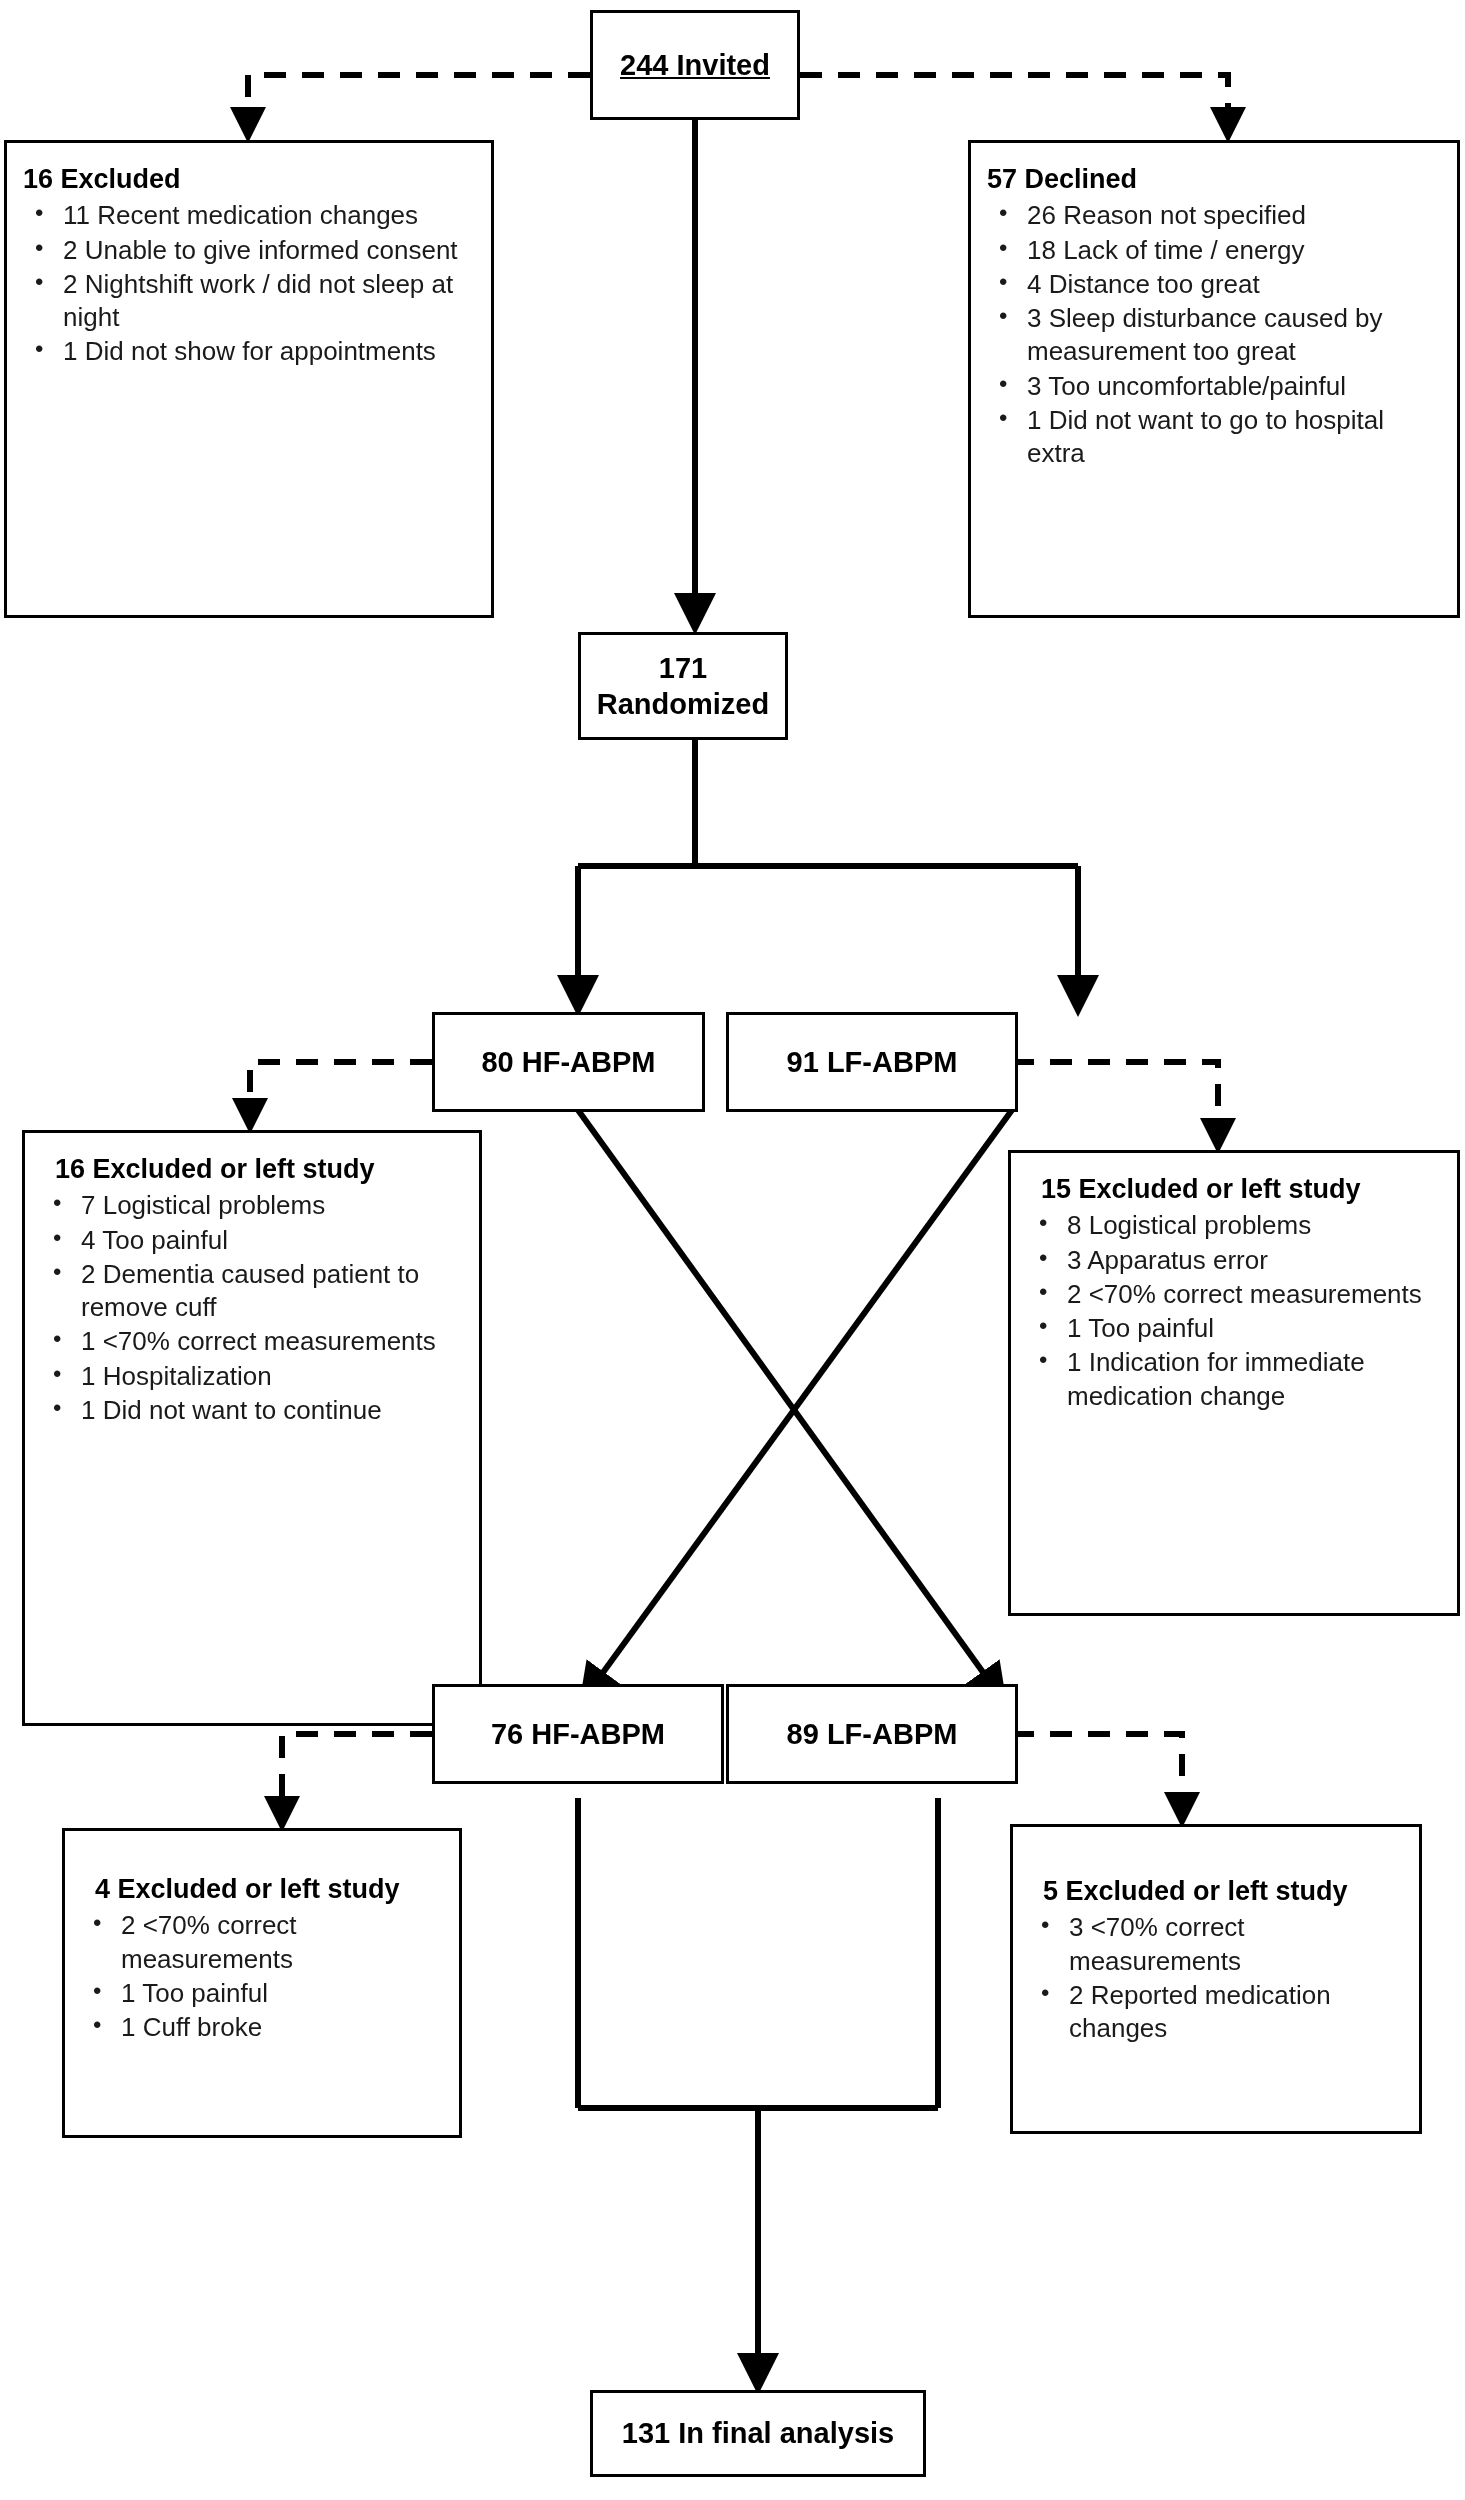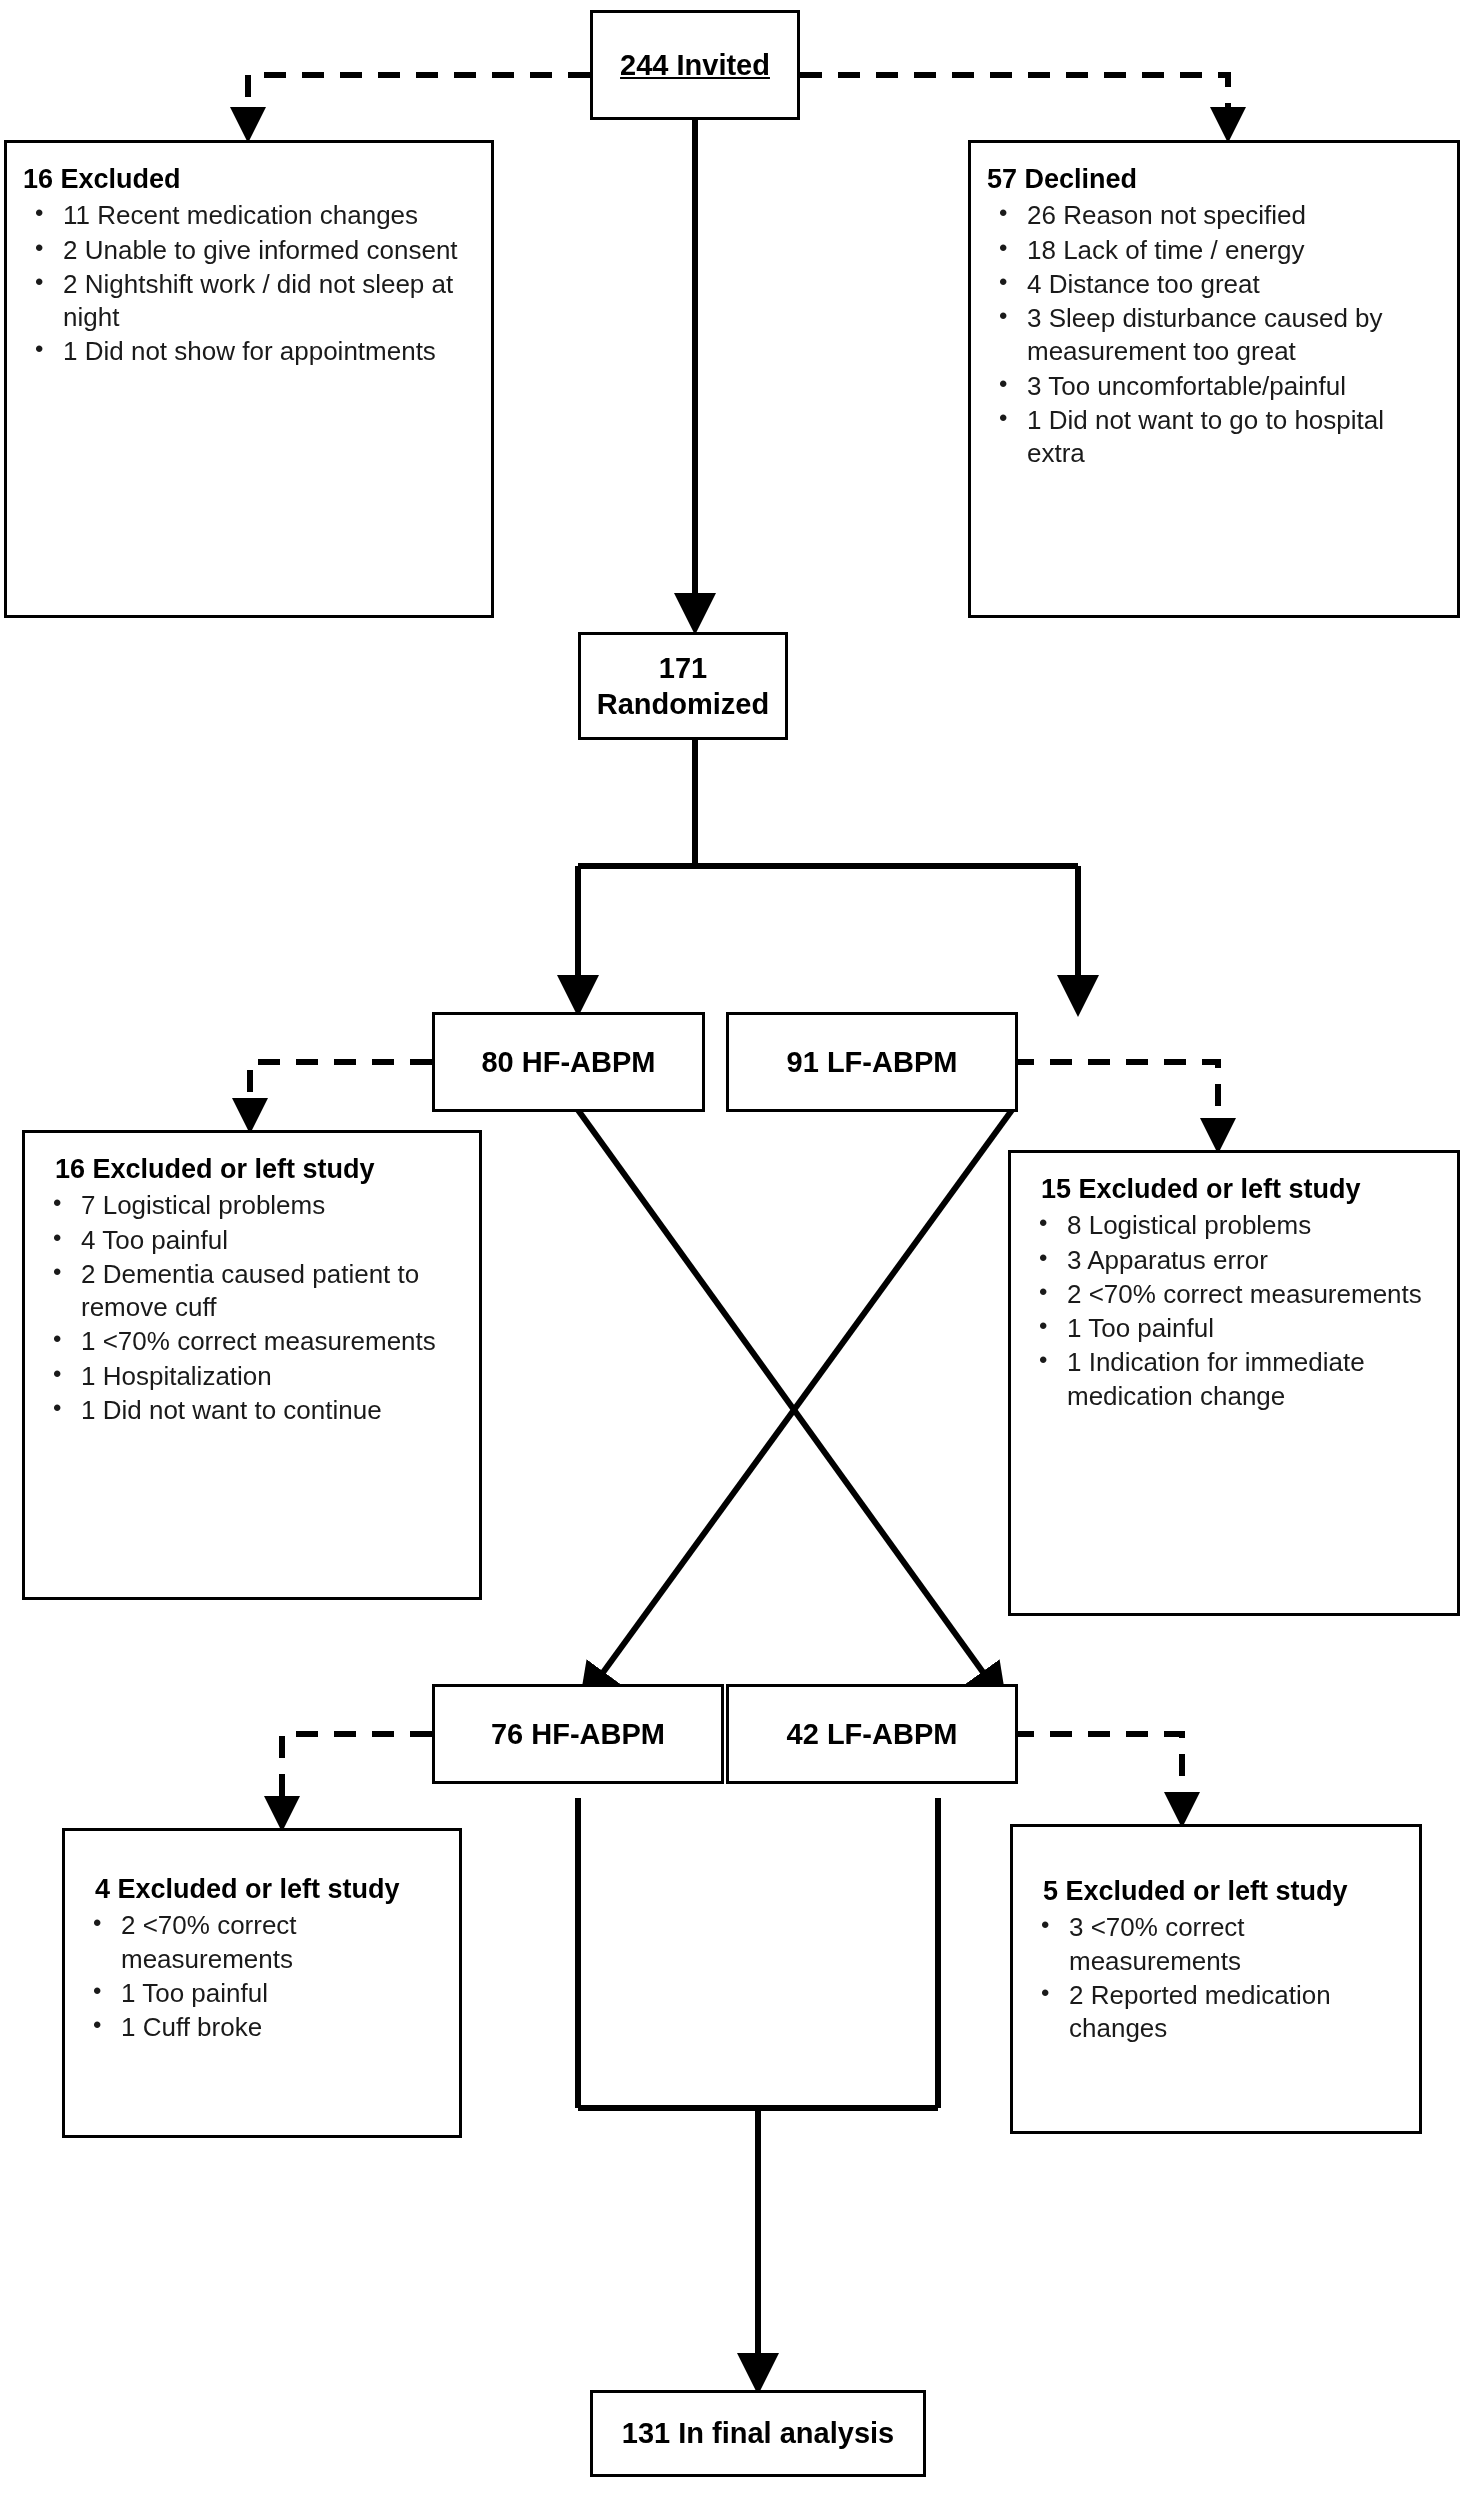--- a/index.html
+++ b/index.html
@@ -153,21 +153,21 @@
   </div>
 
   <div class="node center" style="left:432px; top:1012px; width:273px; height:100px;">
     <div class="node-title-center">80 HF-ABPM</div>
   </div>
 
   <div class="node center" style="left:726px; top:1012px; width:292px; height:100px;">
     <div class="node-title-center">91 LF-ABPM</div>
   </div>
 
-  <div class="node list" style="left:22px; top:1130px; width:460px; height:470px;">
+  <div class="node list" style="left:22px; top:1130px; width:460px; height:596px;">
     <div class="list-title indent">16 Excluded or left study</div>
     <ul class="bullets">
       <li>7  Logistical problems</li>
       <li>4 Too painful</li>
       <li>2 Dementia caused patient to remove cuff</li>
       <li>1  &lt;70% correct measurements</li>
       <li>1 Hospitalization</li>
       <li>1 Did not want to continue</li>
     </ul>
   </div>
@@ -181,21 +181,21 @@
       <li>1 Too painful</li>
       <li>1 Indication for immediate medication change</li>
     </ul>
   </div>
 
   <div class="node center" style="left:432px; top:1684px; width:292px; height:100px;">
     <div class="node-title-center">76 HF-ABPM</div>
   </div>
 
   <div class="node center" style="left:726px; top:1684px; width:292px; height:100px;">
-    <div class="node-title-center">42 LF-ABPM</div>
+    <div class="node-title-center">89 LF-ABPM</div>
   </div>
 
   <div class="node list" style="left:62px; top:1828px; width:400px; height:310px; padding-top:42px;">
     <div class="list-title indent">4 Excluded or left study</div>
     <ul class="bullets">
       <li>2 &lt;70% correct measurements</li>
       <li>1 Too painful</li>
       <li>1 Cuff broke</li>
     </ul>
   </div>

